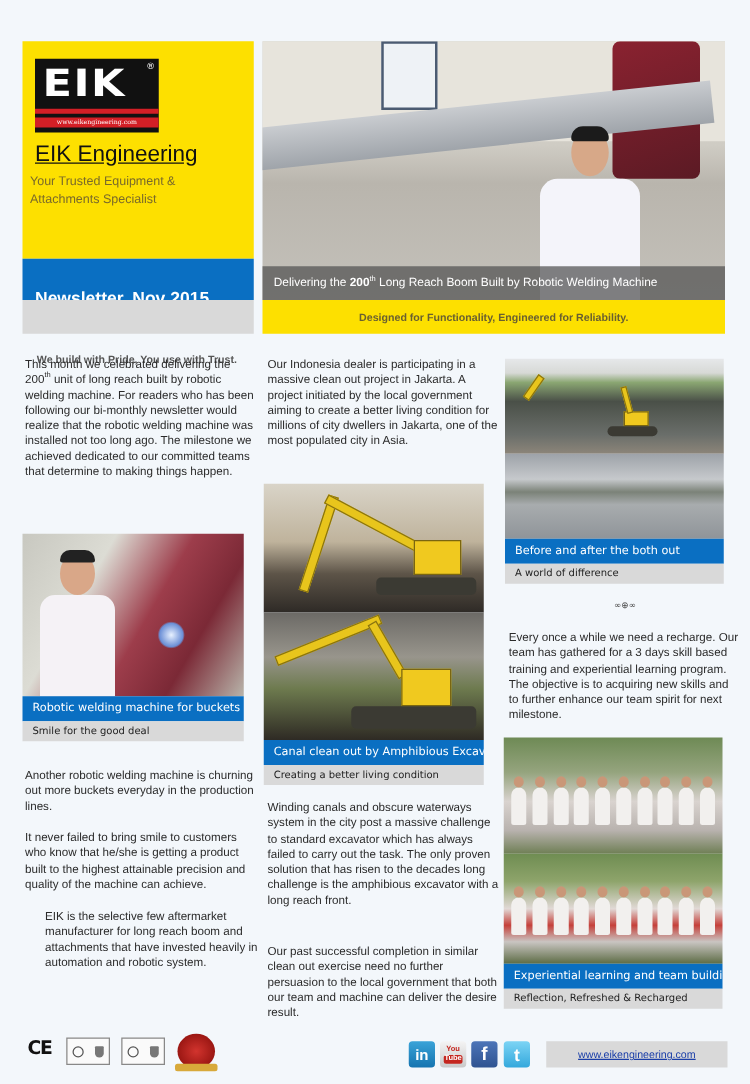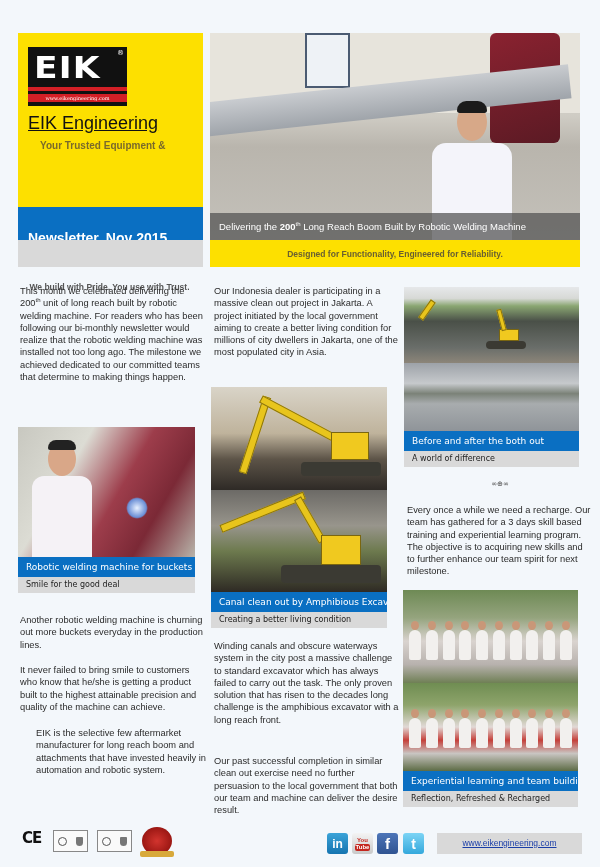--- a/index.html
+++ b/index.html
@@ -9,21 +9,21 @@
 
   
   .brand-block { left: 18px; top: 33px; width: 185px; height: 174px; background: #fde000; }
   .logo { left: 28px; top: 47px; width: 99px; height: 59px; background: #111; overflow: hidden; }
   .logo-text { position: absolute; left: 6px; top: 5px; font-family: "DejaVu Sans", sans-serif; font-weight: bold; font-size: 30px; color: #fff; letter-spacing: 1px; line-height: 32px; transform: scaleX(1.15); transform-origin: left; }
   .logo-reg { position: absolute; right: 3px; top: 2px; font-size: 7px; color: #fff; }
   .logo-stripe1 { position: absolute; left: 0; top: 40px; width: 100%; height: 4px; background: #d31f26; }
   .logo-stripe2 { position: absolute; left: 0; top: 47px; width: 100%; height: 8px; background: #d31f26; }
   .logo-url { position: absolute; left: 0; width: 100%; top: 47px; font-size: 5px; line-height: 8px; text-align: center; color: #fff; font-family: "DejaVu Serif", serif; }
   .brand-name { left: 28px; top: 113px; font-size: 18px; color: #111; font-family: "Liberation Sans", sans-serif; text-decoration: underline; }
-  .brand-tag { left: 40px; top: 139px; width: 170px; font-size: 10px; line-height: 14px; font-weight: bold; color: #7a6a2a; font-family: "Liberation Sans", sans-serif; }
+  .brand-tag { left: 24px; top: 139px; width: 170px; font-size: 10px; line-height: 14px; font-weight: normal; color: #7a6a2a; font-family: "Liberation Sans", sans-serif; }
   .newsletter-bar { left: 18px; top: 207px; width: 185px; height: 33px; background: #0a6fc2; }
   .newsletter-title { left: 28px; top: 214px; font-size: 14px; font-weight: bold; color: #fff; font-family: "Liberation Sans", sans-serif; margin-top: 16px; }
   .motto-bar { left: 18px; top: 240px; width: 185px; height: 27px; background: #d9d9d9; }
   .motto { left: 18px; top: 248px; width: 183px; text-align: center; font-size: 8.5px; font-weight: bold; color: #555; font-family: "Liberation Sans", sans-serif; margin-top: 34px; }
 
   
   .hero { left: 210px; top: 33px; width: 370px; height: 207px; overflow: hidden;
           background: linear-gradient(180deg, #d8d6cf 0%, #cfccc4 40%, #b9b5ad 55%, #c4c1ba 100%); }
   .hero .wall { position: absolute; left: 0; top: 0; width: 100%; height: 80px; background: #e7e4dc; }
   .hero .window { position: absolute; left: 95px; top: 0; width: 45px; height: 55px; background: #eef2f6; border: 2px solid #4b5b72; }
@@ -124,20 +124,21 @@
 <div class="abs logo">
   <span class="logo-text">EIK</span>
   <span class="logo-reg">®</span>
   <div class="logo-stripe1"></div>
   <div class="logo-stripe2"></div>
   <span class="logo-url">www.eikengineering.com</span>
 </div>
 <div class="abs brand-name">EIK Engineering</div>
 <div class="abs brand-tag">
   <div>Your Trusted Equipment &amp;</div>
+  <div>Attachments Specialist</div>
 </div>
 <div class="abs newsletter-bar"></div>
 <div class="abs newsletter-title">Newsletter, Nov 2015</div>
 <div class="abs motto-bar"></div>
 <div class="abs motto">We build with Pride, You use with Trust.</div>
 
 <div class="abs hero photo">
   <div class="wall"></div>
   <div class="window"></div>
   <div class="robot"></div>

